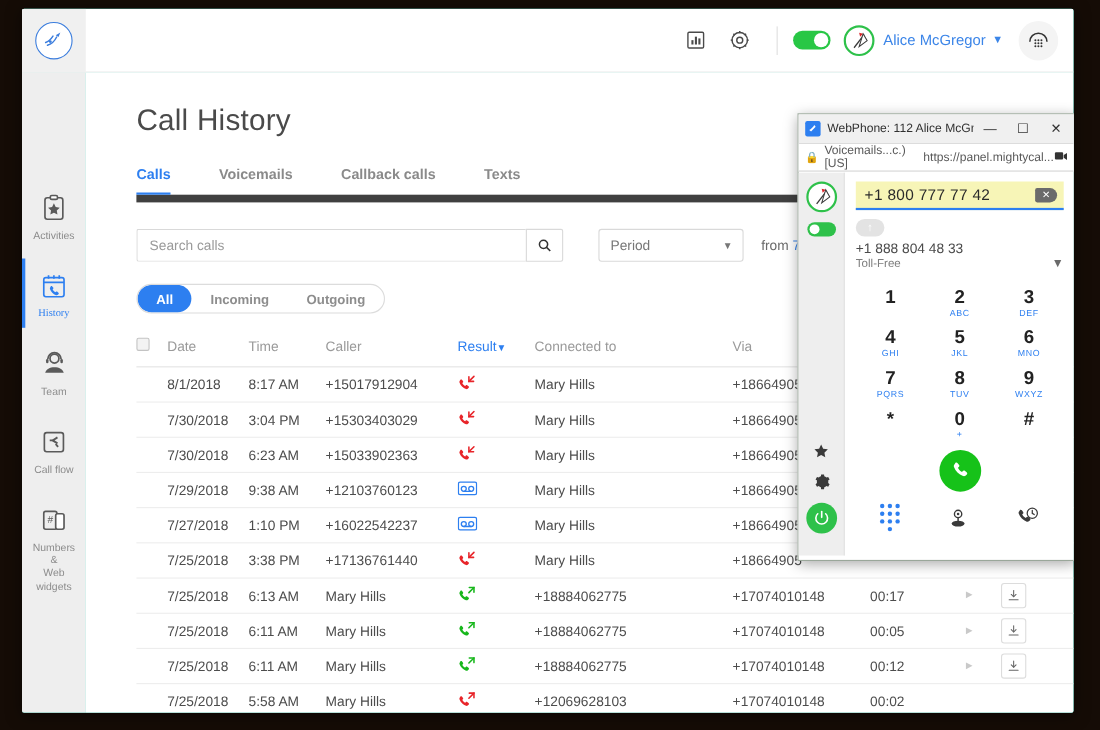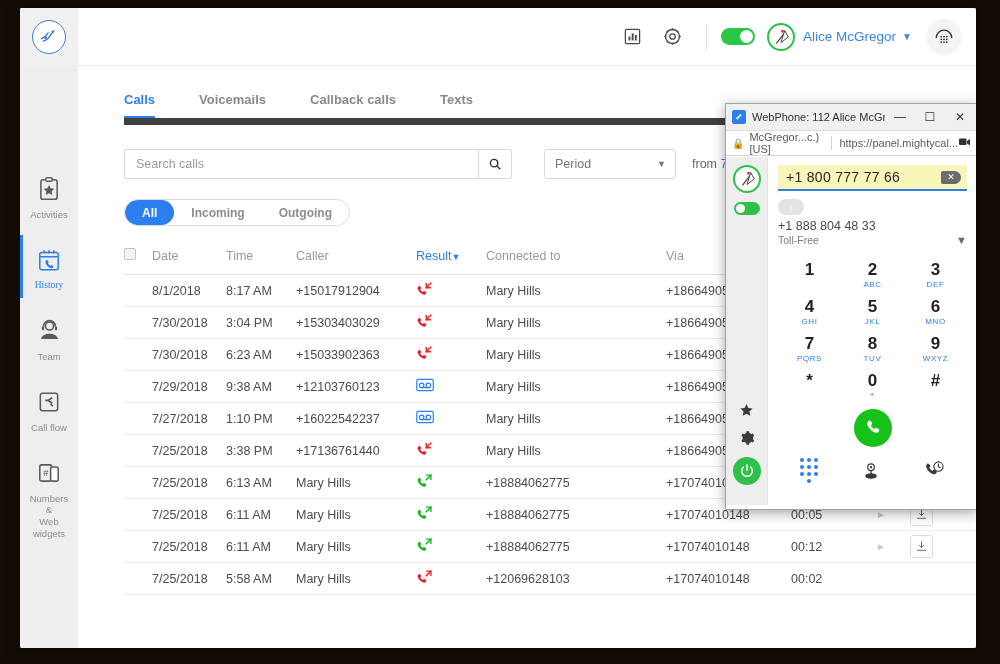--- a/index.html
+++ b/index.html
@@ -354,20 +354,21 @@
         <div class="ni-lbl">
           <span>Numbers</span><br>
           <span>&amp;</span><br>
           <span>Web widgets</span>
         </div>
       </div>
     </div>
 
     <div class="main">
 
+      <div class="page-title">Call History</div>
 
       <div class="tabs">
         <div class="tab active">Calls</div>
         <div class="tab">Voicemails</div>
         <div class="tab">Callback calls</div>
         <div class="tab">Texts</div>
       </div>
 
       <div class="filters">
         <div class="search-wrap">
@@ -625,21 +626,21 @@
             </svg>
         </div>
         <div class="wp-title-txt">WebPhone: 112 Alice McGregor...</div>
         <div class="wp-wbtn">—</div>
         <div class="wp-wbtn">☐</div>
         <div class="wp-wbtn">✕</div>
       </div>
 
       <div class="wp-url">
         <span class="lock">🔒</span>
-        <span>McGregor...c.) [US]</span>
+        <span>Voicemails...c.) [US]</span>
         <span class="wp-sep"></span>
         <span>https://panel.mightycal...</span>
         <span style="margin-left:auto">
           <svg width="13" height="10" viewBox="0 0 24 20">
               <rect x="1" y="3" width="15" height="13" rx="2" fill="#333"></rect>
               <path d="M17 8l6-4v13l-6-4z" fill="#333"></path>
             </svg>
         </span>
       </div>
 
@@ -669,21 +670,21 @@
           <div class="wp-pwr">
             <svg width="16" height="16" viewBox="0 0 24 24" fill="none" stroke="#fff" stroke-width="2.2" stroke-linecap="round">
               <path d="M12 3v8"></path>
                 <path d="M6.6 6.1a8 8 0 1010.8 0"></path>
             </svg>
           </div>
         </div>
 
         <div class="wp-main">
           <div class="wp-display">
-            <span class="wp-num">+1 800 777 77 66</span>
+            <span class="wp-num">+1 800 777 77 42</span>
             <span class="wp-bksp">✕</span>
           </div>
 
           <div class="wp-up">↑</div>
 
           <div class="wp-cid">
             <div>
               <div class="t1">+1 888 804 48 33</div>
               <div class="t2">Toll-Free</div>
             </div>

